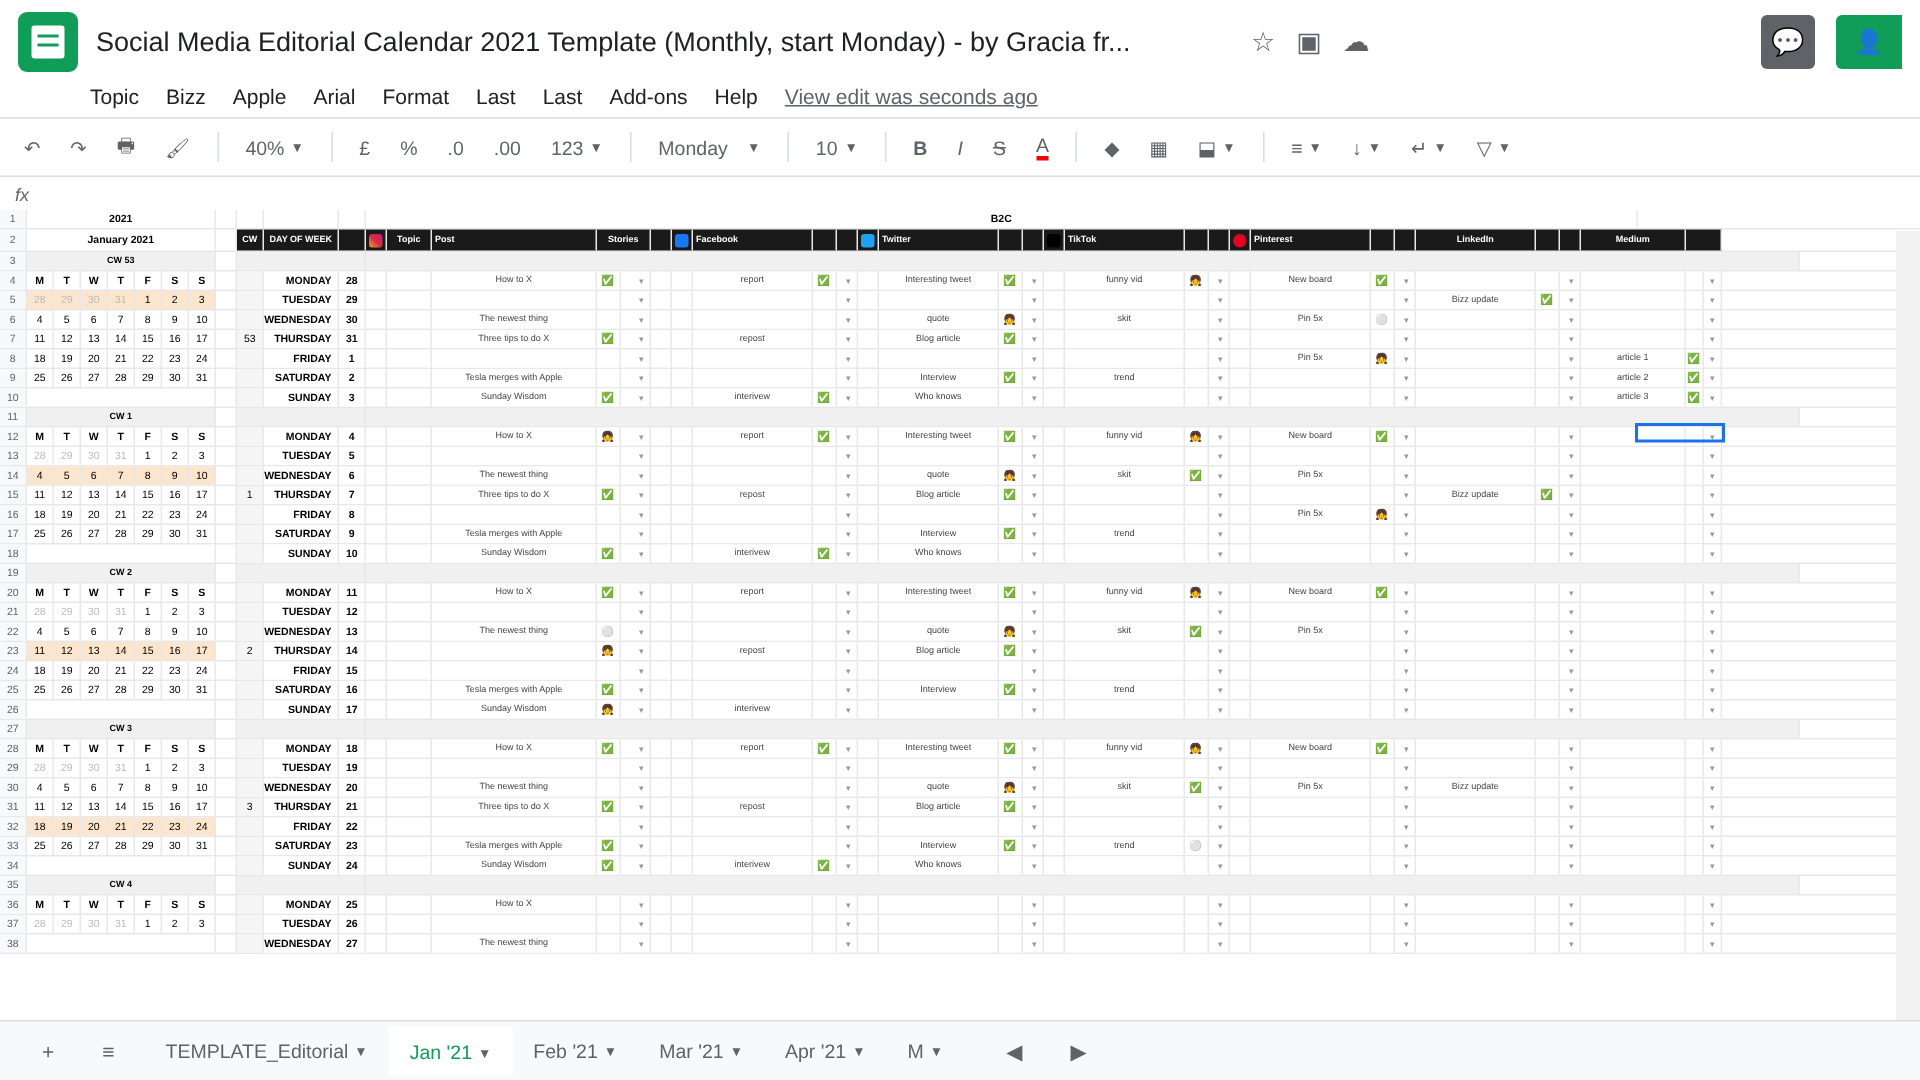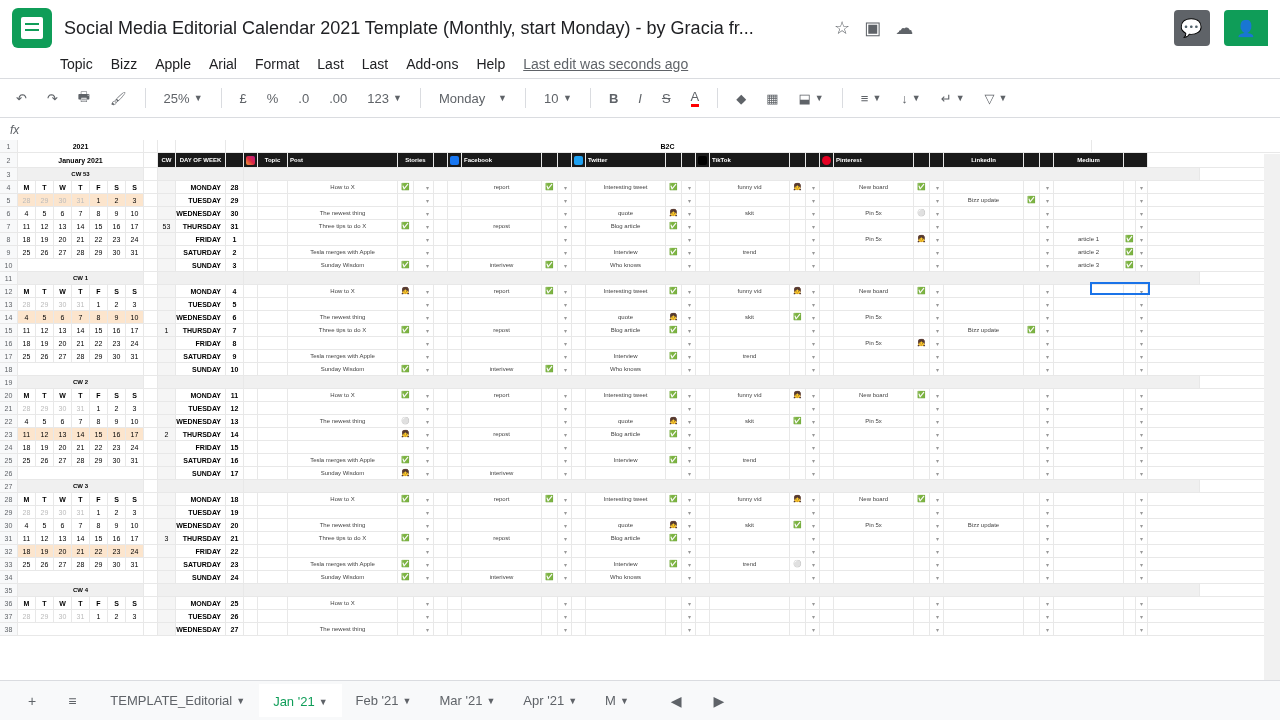--- a/index.html
+++ b/index.html
@@ -69,31 +69,31 @@
 <div class="menubar">
   <span>Topic</span>
   <span>Bizz</span>
   <span>Apple</span>
   <span>Arial</span>
   <span>Format</span>
   <span>Last</span>
   <span>Last</span>
   <span>Add-ons</span>
   <span>Help</span>
-  <span class="last-edit">Last edit was seconds ago</span>
+  <span class="last-edit">View edit was seconds ago</span>
 </div>
 
 <div class="toolbar">
   <span class="tb-item">↶</span>
   <span class="tb-item">↷</span>
   <span class="tb-item">🖶</span>
   <span class="tb-item">🖌</span>
   <div class="tb-sep"></div>
   <span class="tb-item">
-      <span>25%</span>
+      <span>40%</span>
       <span class="tb-dd">▼</span>
     </span>
   <div class="tb-sep"></div>
   <span class="tb-item">£</span>
   <span class="tb-item">%</span>
   <span class="tb-item">.0</span>
   <span class="tb-item">.00</span>
   <span class="tb-item">123<span class="tb-dd">▼</span></span>
   <div class="tb-sep"></div>
   <span class="tb-item" style="min-width:80px">

